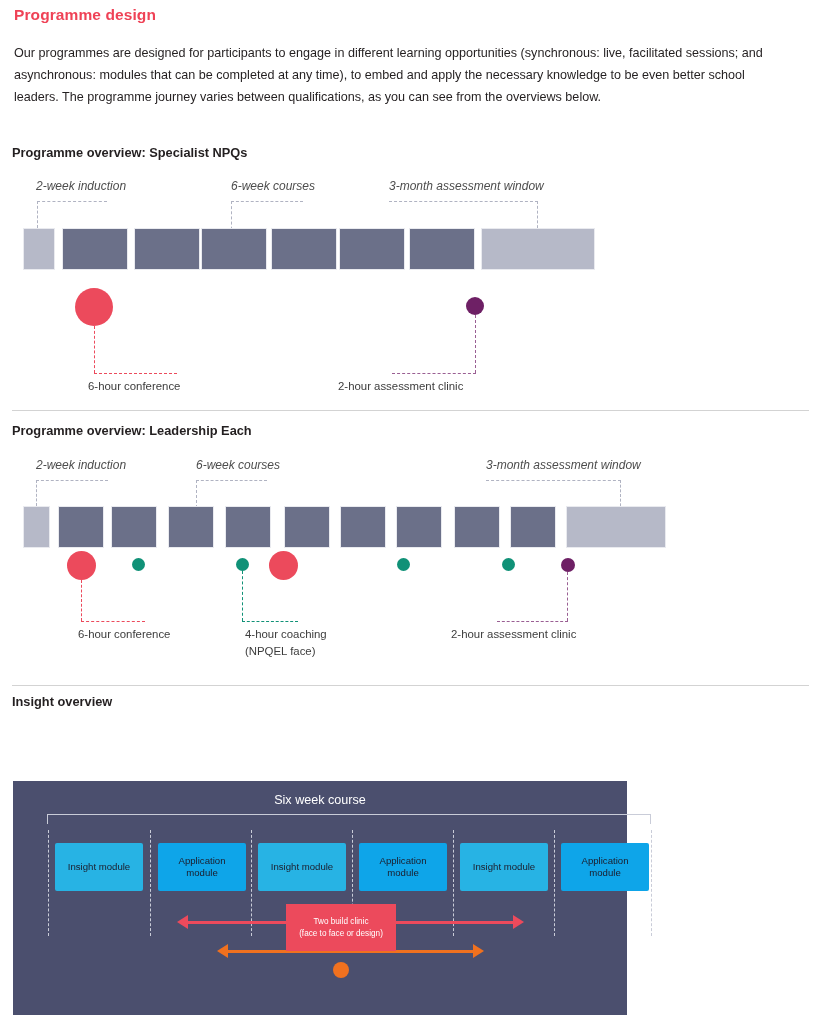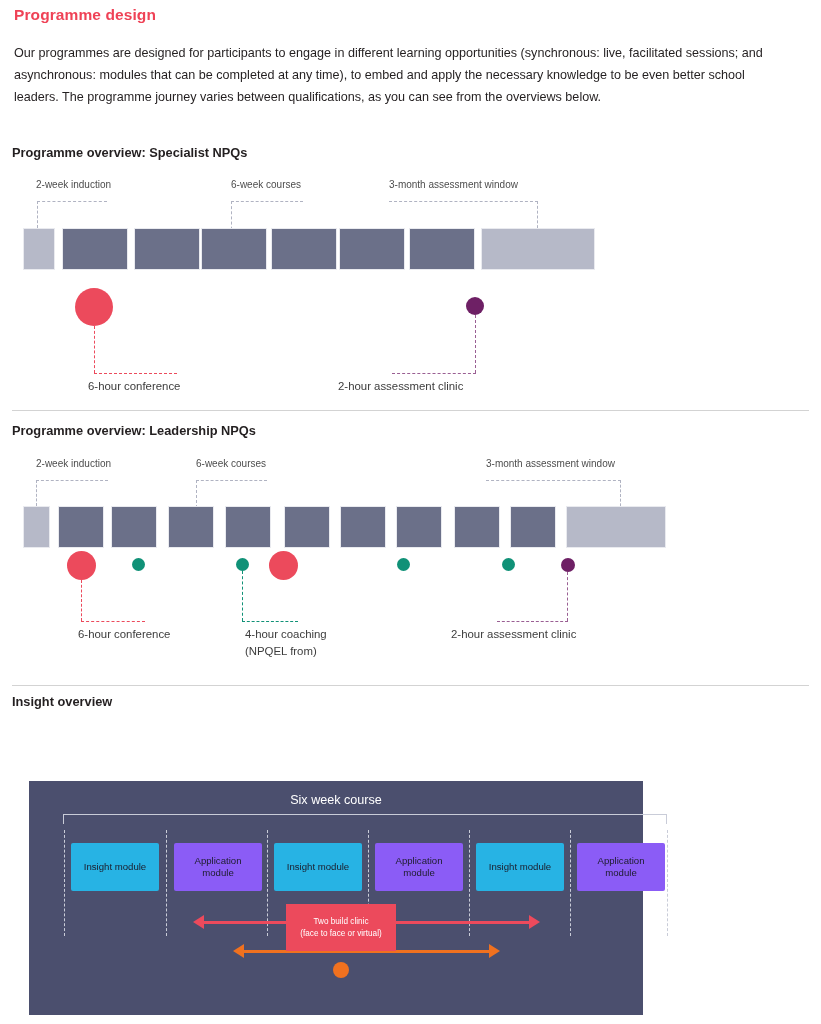--- a/index.html
+++ b/index.html
@@ -49,23 +49,24 @@
     position: absolute;
     height: 42px;
     border: 1px solid #e9eaef;
   }
   .bar.dark  { background: #6b7089; }
   .bar.light { background: #b6b9c8; }
 
   
   .brk-label {
     position: absolute;
-    font-size: 10px;
+    font-size: 12px;
     color: #4d4d4d;
     white-space: nowrap;
+    font-style: italic;
   }
   .brk-h {
     position: absolute;
     height: 0;
     border-top: 1.4px dashed #b0b3c2;
   }
   .brk-v {
     position: absolute;
     width: 0;
     border-left: 1.4px dashed #b0b3c2;
@@ -99,21 +100,20 @@
     color: #3c3c3c;
     white-space: nowrap;
   }
 
   
   #course-panel {
     position: absolute;
     left: 13px; top: 781px;
     width: 614px; height: 234px;
     background: #4b4f6e;
-    margin-left: 16px;
   }
   .panel-title {
     position: absolute;
     width: 100%;
     top: 12px;
     text-align: center;
     color: #ffffff;
     font-size: 12.6px;
   }
   .span-brk {
@@ -138,21 +138,21 @@
     display: flex;
     align-items: center;
     justify-content: center;
     text-align: center;
     font-size: 9.6px;
     line-height: 12px;
     color: #1c1c2b;
     padding: 0 2px;
   }
   .module.insight     { background: #27b3e4; }
-  .module.application { background: #8b5cf6; }
+  .module.application { background: #0ea5e9; }
 
   
   .arrow-line {
     position: absolute;
     height: 3px;
   }
   .arrow-line.red    { background: #ec4a5c; }
   .arrow-line.orange { background: #f0711f; }
   .arrow-head {
     position: absolute;
@@ -232,21 +232,21 @@
   <div class="lead-h lead-red" style="left:94px; top:373px; width:83px;"></div>
   <div class="mk-label" style="left:88px; top:378px;">6-hour conference</div>
 
   <div class="dot purple" style="left:466px; top:297px; width:18px; height:18px;"></div>
   <div class="lead-v lead-purple" style="left:475px; top:315px; height:58px;"></div>
   <div class="lead-h lead-purple" style="left:392px; top:373px; width:84px;"></div>
   <div class="mk-label" style="left:338px; top:378px;">2-hour assessment clinic</div>
 
   <div class="hr" style="top:410px; width:797px;"></div>
 
-  <div class="sec-head" style="left:12px; top:423px;">Programme overview: Leadership NPQs</div>
+  <div class="sec-head" style="left:12px; top:423px;">Programme overview: Leadership Each</div>
 
   <div class="brk-label" style="left:36px; top:458px;">2-week induction</div>
   <div class="brk-label" style="left:196px; top:458px;">6-week courses</div>
   <div class="brk-label" style="left:486px; top:458px;">3-month assessment window</div>
 
   <div class="brk-h" style="left:36px; top:480px; width:72px;"></div>
   <div class="brk-v" style="left:36px; top:480px; height:26px;"></div>
 
   <div class="brk-h" style="left:196px; top:480px; width:71px;"></div>
   <div class="brk-v" style="left:196px; top:480px; height:38px;"></div>
@@ -274,21 +274,21 @@
   <div class="dot teal" style="left:502px; top:558px; width:13px; height:13px;"></div>
   <div class="dot purple" style="left:561px; top:558px; width:14px; height:14px;"></div>
 
   <div class="lead-v lead-red" style="left:81px; top:580px; height:41px;"></div>
   <div class="lead-h lead-red" style="left:81px; top:621px; width:64px;"></div>
   <div class="mk-label" style="left:78px; top:626px;">6-hour conference</div>
 
   <div class="lead-v lead-teal" style="left:242px; top:571px; height:50px;"></div>
   <div class="lead-h lead-teal" style="left:242px; top:621px; width:56px;"></div>
   <div class="mk-label" style="left:245px; top:626px;">4-hour coaching</div>
-  <div class="mk-label" style="left:245px; top:643px;">(NPQEL from)</div>
+  <div class="mk-label" style="left:245px; top:643px;">(NPQEL face)</div>
 
   <div class="lead-v lead-purple" style="left:567px; top:572px; height:49px;"></div>
   <div class="lead-h lead-purple" style="left:497px; top:621px; width:71px;"></div>
   <div class="mk-label" style="left:451px; top:626px;">2-hour assessment clinic</div>
 
   <div class="hr" style="top:685px; width:797px;"></div>
 
   <div class="sec-head" style="left:12px; top:694px;">Insight overview</div>
 
   <div id="course-panel">
@@ -329,18 +329,18 @@
     <div class="arrow-head left red" style="left:164px; top:134px;"></div>
     <div class="arrow-head right red" style="left:500px; top:134px;"></div>
 
     <div class="arrow-line orange" style="left:215px; top:169px; width:245px;"></div>
     <div class="arrow-head left orange" style="left:204px; top:163px;"></div>
     <div class="arrow-head right orange" style="left:460px; top:163px;"></div>
   </div>
 
   <div class="clinic-box">
     <span>Two build clinic</span>
-    <span>(face to face or virtual)</span>
+    <span>(face to face or design)</span>
   </div>
 
   <div class="comm-dot"></div>
 
 </div>
 
 </body></html>

